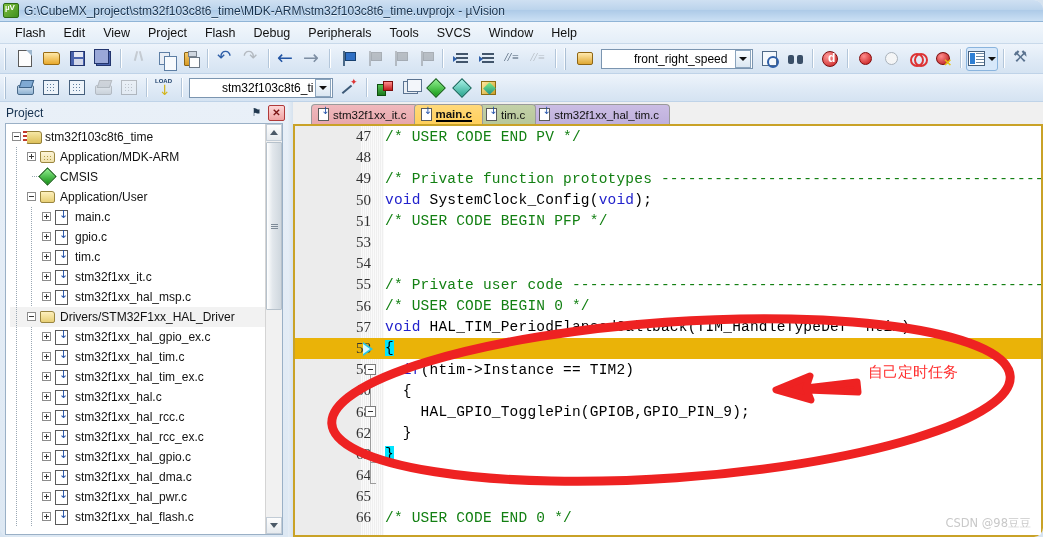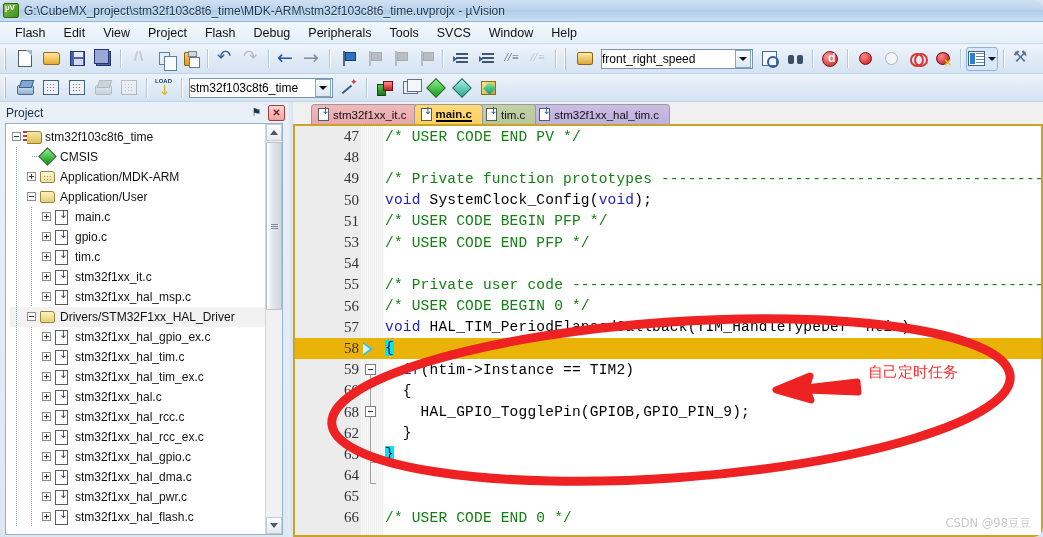--- a/index.html
+++ b/index.html
@@ -77,21 +77,21 @@
     width: 1px; height: 19px; margin: 0 4px; flex: 0 0 auto;
     background: #b3c6da; box-shadow: 1px 0 0 #ffffff;
   }
   .tb-combo {
     height: 20px; background: #fff; border: 1px solid #7b95b0;
     display: flex; align-items: center; flex: 0 0 auto;
     margin: 0 3px;
   }
   .tb-combo .val {
     font-size: 12px; color: #000; padding: 0 0; white-space: nowrap;
-    overflow: hidden; flex: 1 1 auto;
+    overflow: hidden; flex: 1 1 auto; margin-left: 32px;
   }
   .tb-combo .arrow {
     width: 16px; height: 18px; margin: 0 1px;
     background: linear-gradient(to bottom, #fafdff 0%, #dbe7f2 100%);
     border: 1px solid #8ba4bd; flex: 0 0 auto;
     display: flex; align-items: center; justify-content: center;
   }
   .tb-combo .arrow::after {
     content: ""; border-left: 4px solid transparent; border-right: 4px solid transparent;
     border-top: 4px solid #101010;
@@ -318,21 +318,21 @@
   }
   .lines {
     position: absolute; left: 0; top: 0; width: 100%; height: 100%;
     font-family: "Liberation Mono", monospace; font-size: 14.5px;
   }
   .ln {
     position: relative; height: 21.2px; white-space: pre;
     display: flex; align-items: center;
   }
   .ln .num {
-    position: absolute; left: 4px; width: 60px; text-align: right;
+    position: absolute; left: 16px; width: 60px; text-align: right;
     font-family: "Liberation Serif", serif; font-size: 15px; color: #333;
   }
   .ln .txt {
     position: absolute; left: 90px; white-space: pre;
     font-family: "Liberation Mono", monospace; font-size: 14.5px; color: #000;
     letter-spacing: 0.2px;
   }
   .ln.hl { background: #eab308; }
   .cmt { color: #138013; }
   .kw  { color: #2222cc; }
@@ -567,38 +567,38 @@
               <span class="ticon">
                 <span class="ic-proj" style="position: absolute; top: 2px; left: 1px;"></span>
               </span>
               <span class="tlabel">stm32f103c8t6_time</span>
             </div>
             <div class="tnode">
               <span class="tw">
                 <span class="tdots"></span>
               </span>
               <span class="tw">
+                <span class="texp plus"></span>
+              </span>
+              <span class="ticon">
+                <span class="ic-folder dots" style="position: absolute; top: 2px;"></span>
+              </span>
+              <span class="tlabel">Application/MDK-ARM</span>
+            </div>
+            <div class="tnode">
+              <span class="tw">
+                <span class="tdots"></span>
+              </span>
+              <span class="tw">
                 <span class="tdash"></span>
               </span>
               <span class="ticon">
                 <span class="ic-cmsis" style="position: absolute;"></span>
               </span>
               <span class="tlabel">CMSIS</span>
-            </div>
-            <div class="tnode">
-              <span class="tw">
-                <span class="tdots"></span>
-              </span>
-              <span class="tw">
-                <span class="texp plus"></span>
-              </span>
-              <span class="ticon">
-                <span class="ic-folder dots" style="position: absolute; top: 2px;"></span>
-              </span>
-              <span class="tlabel">Application/MDK-ARM</span>
             </div>
             <div class="tnode">
               <span class="tw">
                 <span class="tdots"></span>
               </span>
               <span class="tw">
                 <span class="texp"></span>
               </span>
               <span class="ticon">
                 <span class="ic-folder" style="position: absolute; top: 2px;"></span>
@@ -905,21 +905,21 @@
     <div class="code-frame">
       <div class="code-inner">
         <div class="gutter"></div>
         <div class="gutter-marks"></div>
         <div class="lines" id="code-lines">
             <div class="ln"><span class="num">47</span><span class="txt"><span class="cmt">/* USER CODE END PV */</span></span></div>
             <div class="ln"><span class="num">48</span><span class="txt"></span></div>
             <div class="ln"><span class="num">49</span><span class="txt"><span class="cmt">/* Private function prototypes -----------------------------------------------*/</span></span></div>
             <div class="ln"><span class="num">50</span><span class="txt"><span class="kw">void</span> SystemClock_Config(<span class="kw">void</span>);</span></div>
             <div class="ln"><span class="num">51</span><span class="txt"><span class="cmt">/* USER CODE BEGIN PFP */</span></span></div>
-            <div class="ln"><span class="num">53</span><span class="txt"><span class="cmt">/* USER CODE END PFP */</span></span></div>
+            <div class="ln"><span class="num">53</span></div>
             <div class="ln"><span class="num">54</span><span class="txt"></span></div>
             <div class="ln"><span class="num">55</span><span class="txt"><span class="cmt">/* Private user code ---------------------------------------------------------*/</span></span></div>
             <div class="ln"><span class="num">56</span><span class="txt"><span class="cmt">/* USER CODE BEGIN 0 */</span></span></div>
             <div class="ln"><span class="num">57</span><span class="txt"><span class="kw">void</span> HAL_TIM_PeriodElapsedCallback(TIM_HandleTypeDef *htim)</span></div>
             <div class="ln hl"><span class="num">58</span><span class="txt"><span class="cursor-chr">{</span></span></div>
             <div class="ln"><span class="num">59</span><span class="txt">  <span class="kw">if</span>(htim-&gt;Instance == TIM2)</span></div>
             <div class="ln"><span class="num">60</span><span class="txt">  {</span></div>
             <div class="ln"><span class="num">68</span><span class="txt">    HAL_GPIO_TogglePin(GPIOB,GPIO_PIN_9);</span></div>
             <div class="ln"><span class="num">62</span><span class="txt">  }</span></div>
             <div class="ln"><span class="num">63</span><span class="txt"><span class="cursor-chr">}</span></span></div>

